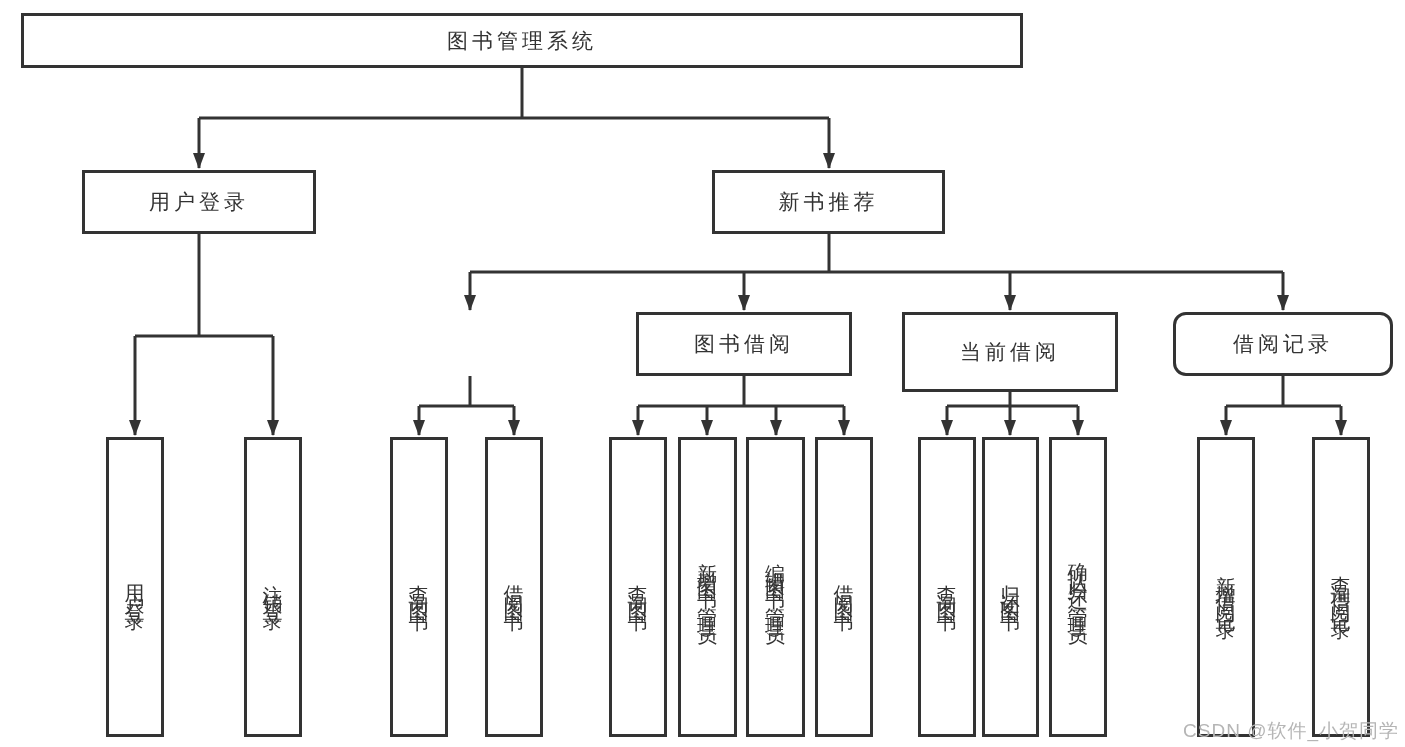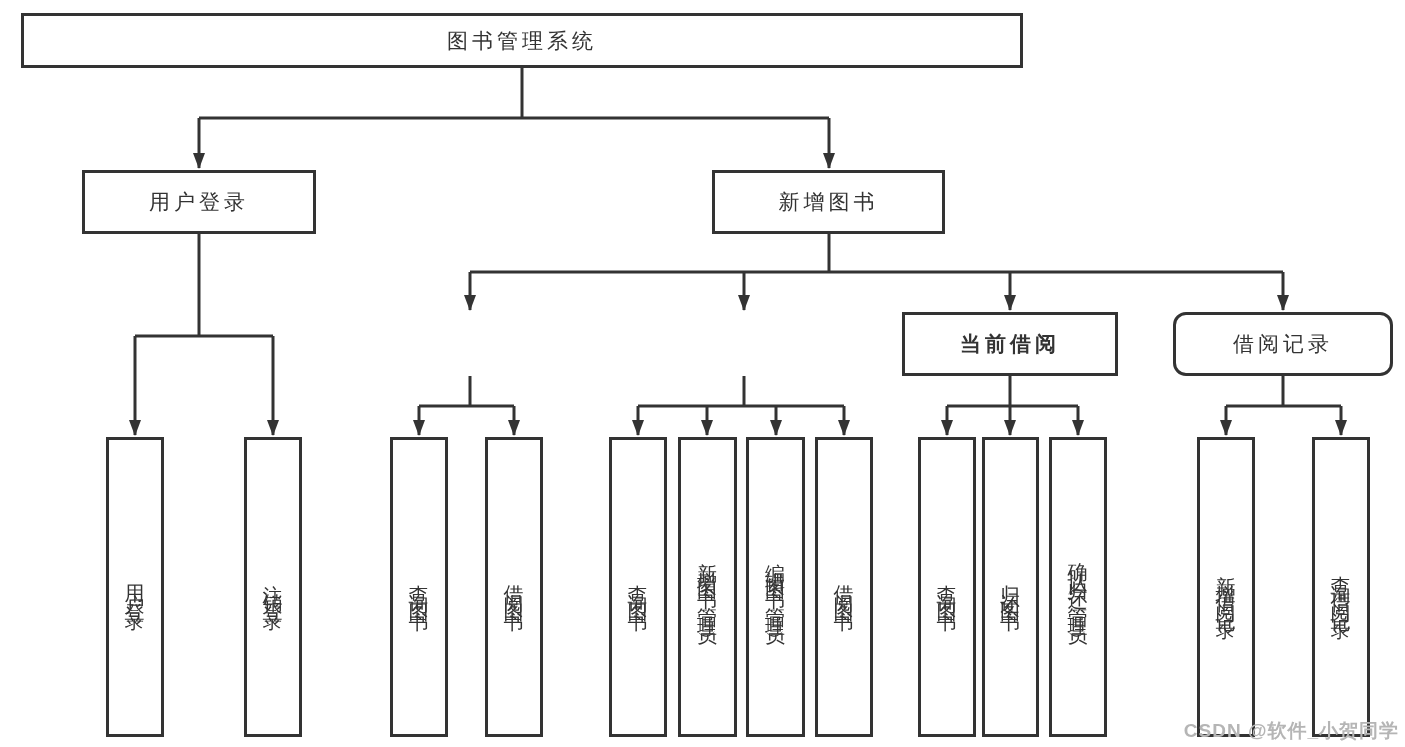--- a/index.html
+++ b/index.html
@@ -44,21 +44,21 @@
     line-height: 1;
   }
   
   .n-root  { left: 21px;  top: 13px;  width: 1002px; height: 55px; }
   
   .n-l2a   { left: 82px;  top: 170px; width: 234px;  height: 64px; }
   .n-l2b   { left: 712px; top: 170px; width: 233px;  height: 64px; }
   
   .n-l3a   { left: 363px;  top: 312px; width: 215px; height: 64px; }
   .n-l3b   { left: 636px;  top: 312px; width: 216px; height: 64px; }
-  .n-l3c   { left: 902px;  top: 312px; width: 216px; height: 64px; font-weight: bold; }
+  .n-l3c   { left: 902px;  top: 312px; width: 216px; height: 80px; }
   .n-l3d   { left: 1173px; top: 312px; width: 220px; height: 64px; border-radius: 13px; }
   
   .leaf { top: 437px; width: 58px; height: 300px; }
   .n-lg0 { left: 106px; }
   .n-lg1 { left: 244px; }
   .n-re0 { left: 390px; }
   .n-re1 { left: 485px; }
   .n-bo0 { left: 609px; }
   .n-bo1 { left: 678px; width: 59px; }
   .n-bo2 { left: 746px; width: 59px; }
@@ -69,21 +69,20 @@
   .n-rc0 { left: 1197px; }
   .n-rc1 { left: 1312px; }
   .watermark {
     position: absolute;
     right: 6px;
     bottom: 3px;
     font-size: 19px;
     color: #b5b5b5;
     letter-spacing: 1px;
     white-space: nowrap;
-    font-weight: bold;
   }
 </style>
 </head>
 <body>
 
 <div class="stage">
 
   <svg class="connectors" viewBox="0 0 1405 747" xmlns="http://www.w3.org/2000/svg">
     <defs>
       <marker id="arrowhead" viewBox="0 0 18 14" refX="16" refY="7" markerWidth="18" markerHeight="14" orient="auto" markerUnits="userSpaceOnUse">
@@ -130,22 +129,23 @@
       <path d="M1283,376 V406"></path>
       <path d="M1226,406 H1341"></path>
       <path d="M1226,406 V435" marker-end="url(#arrowhead)"></path>
       <path d="M1341,406 V435" marker-end="url(#arrowhead)"></path>
     </g>
   </svg>
 
   <div class="node h n-root">图书管理系统</div>
 
   <div class="node h n-l2a">用户登录</div>
-  <div class="node h n-l2b">新增图书</div>
+  <div class="node h n-l2b">新书推荐</div>
 
+  <div class="node h n-l3b">图书借阅</div>
   <div class="node h n-l3c">当前借阅</div>
   <div class="node h n-l3d">借阅记录</div>
 
   <div class="node v leaf n-lg0">用户登录</div>
   <div class="node v leaf n-lg1">注销登录</div>
 
   <div class="node v leaf n-re0">查询图书</div>
   <div class="node v leaf n-re1">借阅图书</div>
 
   <div class="node v leaf n-bo0">查询图书</div>

